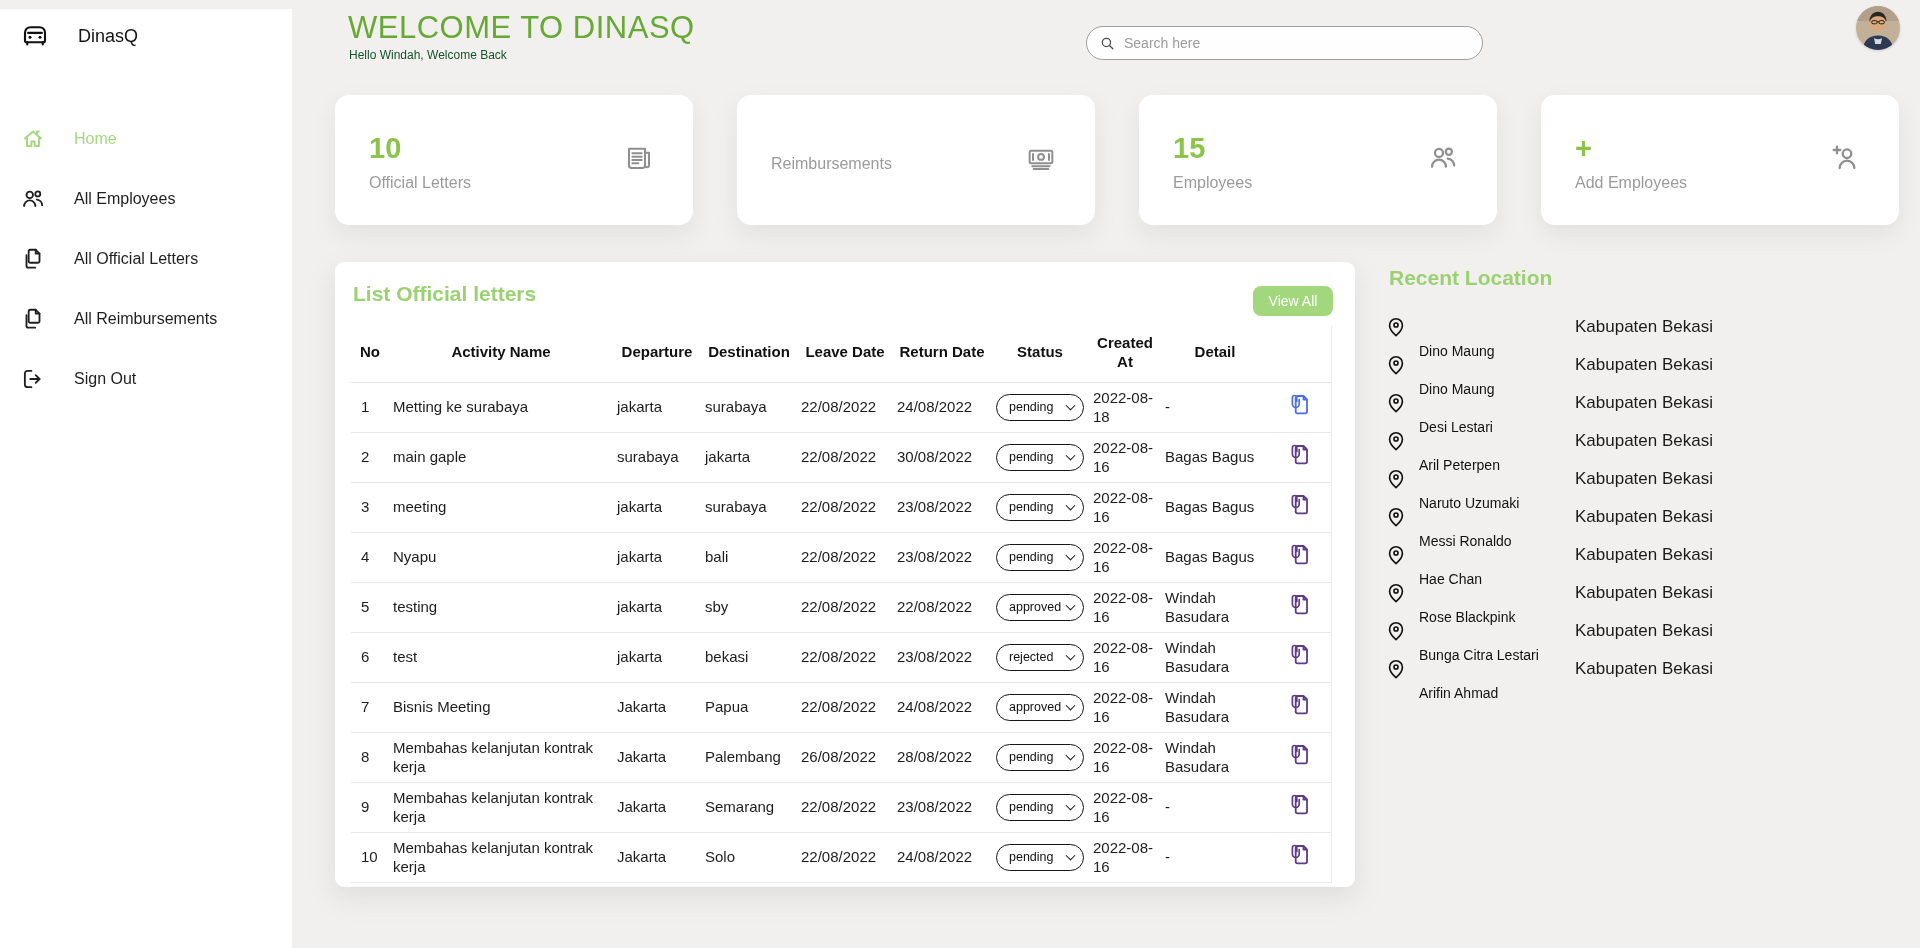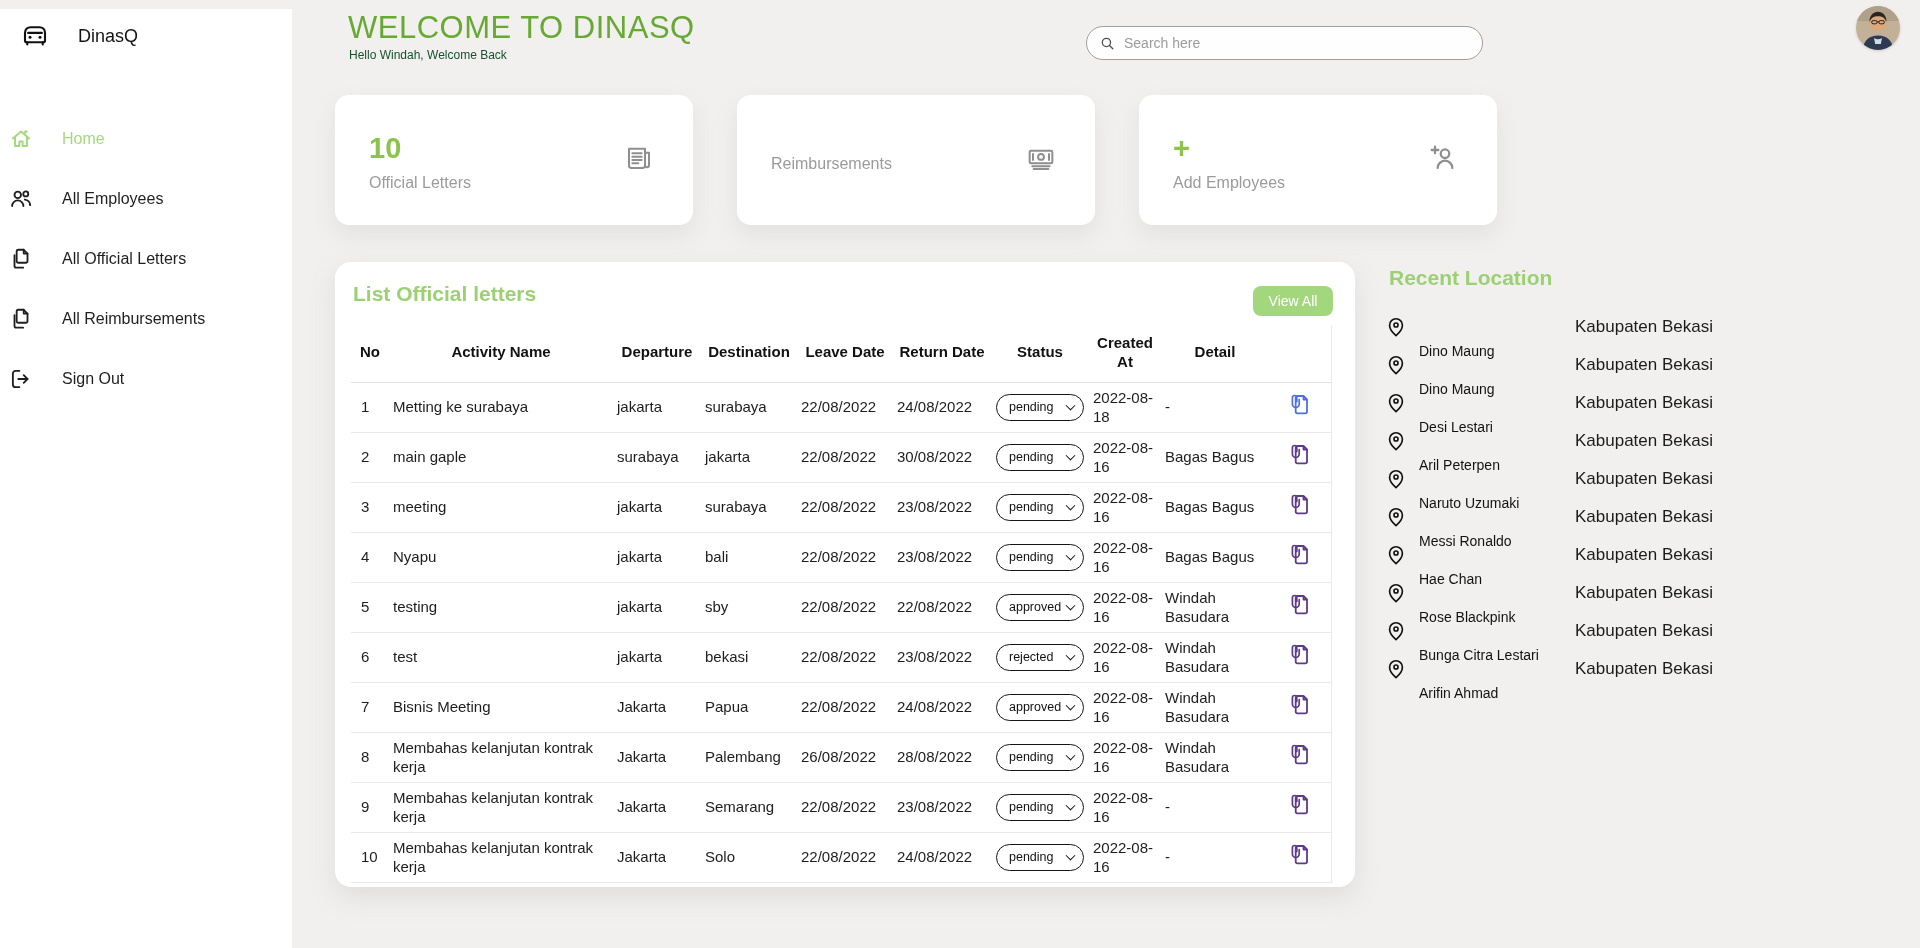--- a/index.html
+++ b/index.html
@@ -5,21 +5,21 @@
   * { margin:0; padding:0; box-sizing:border-box; }
   html,body { width:1920px; height:948px; overflow:hidden;
               font-family:"Liberation Sans","DejaVu Sans",sans-serif; background:#f1f0ee; }
 
   
   .sidebar { position:absolute; left:0; top:9px; width:292px; height:948px; background:#ffffff; }
   .logo-row { position:absolute; left:20px; top:12px; display:flex; align-items:center; gap:28px; }
   .logo-row svg { width:30px; height:30px; color:#111; }
   .logo-text { font-size:18px; color:#141414; }
   .menu { position:absolute; left:0; top:100px; width:100%; }
-  .menu-item { height:60px; display:flex; align-items:center; padding-left:8px; gap:28px;
+  .menu-item { height:60px; display:flex; align-items:center; padding-left:20px; gap:28px;
                color:#1f1f1f; font-size:16px; cursor:pointer; }
   .menu-item svg { width:26px; height:26px; color:#1f1f1f; flex:none; }
   .menu-item.active, .menu-item.active svg { color:#a6d87f; }
 
   
   .main { position:absolute; left:292px; top:0; right:0; height:948px; }
 
   .page-title { position:absolute; left:56px; top:10px; font-size:31px; font-weight:normal;
                 color:#68a935; letter-spacing:.5px; }
   .page-subtitle { position:absolute; left:57px; top:48px; font-size:12px; color:#14532d; }
@@ -41,21 +41,21 @@
           box-shadow:0 10px 22px rgba(140,140,140,.14); display:flex; flex-direction:column;
           justify-content:center; padding-left:34px; cursor:pointer; }
   .card-value { font-size:29px; font-weight:bold; color:#8cc34a; line-height:38px; }
   .card-value:empty { display:none; }
   .card-label { font-size:16px; color:#9b9b9b; margin-top:7px; }
   .card-icon { position:absolute; right:38px; top:50%; transform:translateY(-50%); }
   .card-icon svg { width:32px; height:32px; color:#8f8f8f; }
 
   
   .letters-card { position:absolute; left:43px; top:262px; width:1020px; height:625px;
-                  background:#fff; border-radius:16px; box-shadow:0 10px 26px rgba(140,140,140,.18); }
+                  background:#fff; border-radius:9px; box-shadow:0 10px 26px rgba(140,140,140,.18); }
   .letters-title { position:absolute; left:18px; top:20px; font-size:21px; font-weight:bold; color:#9bd173; }
   .view-all-btn { position:absolute; right:22px; top:24px; width:80px; height:30px;
                   background:#a3d77d; color:#fff; border:none; border-radius:8px;
                   font-size:14px; font-family:inherit; cursor:pointer; }
   .letters-table { position:absolute; left:16px; top:64px; width:980px; border-collapse:collapse;
                    table-layout:fixed; border-right:1px solid #e9e9e9; }
   .letters-table th { font-size:15px; font-weight:bold; color:#111; text-align:center;
                       padding:8px 2px 10px; border-bottom:1px solid #e3e3e3; line-height:1.25; }
   .letters-table td { font-size:15px; color:#1d1d1d; padding:5px 4px; height:49px;
                       border-bottom:1px solid #e9e9e9; vertical-align:middle; line-height:1.3; }
@@ -222,20 +222,27 @@
       <div class="card-label">Official Letters</div>
       <span class="card-icon"><svg viewBox="0 0 24 24">
             <use href="#sym-news"></use>
           </svg></span>
     </div>
     <div class="card">
 
       <div class="card-label">Reimbursements</div>
       <span class="card-icon"><svg viewBox="0 0 24 24">
             <use href="#sym-cash"></use>
+          </svg></span>
+    </div>
+    <div class="card">
+      <div class="card-value">15</div>
+      <div class="card-label">Employees</div>
+      <span class="card-icon"><svg viewBox="0 0 24 24">
+            <use href="#sym-people"></use>
           </svg></span>
     </div>
     <div class="card">
       <div class="card-value">+</div>
       <div class="card-label">Add Employees</div>
       <span class="card-icon"><svg viewBox="0 0 24 24">
             <use href="#sym-person-add"></use>
           </svg></span>
     </div>
   </div>

